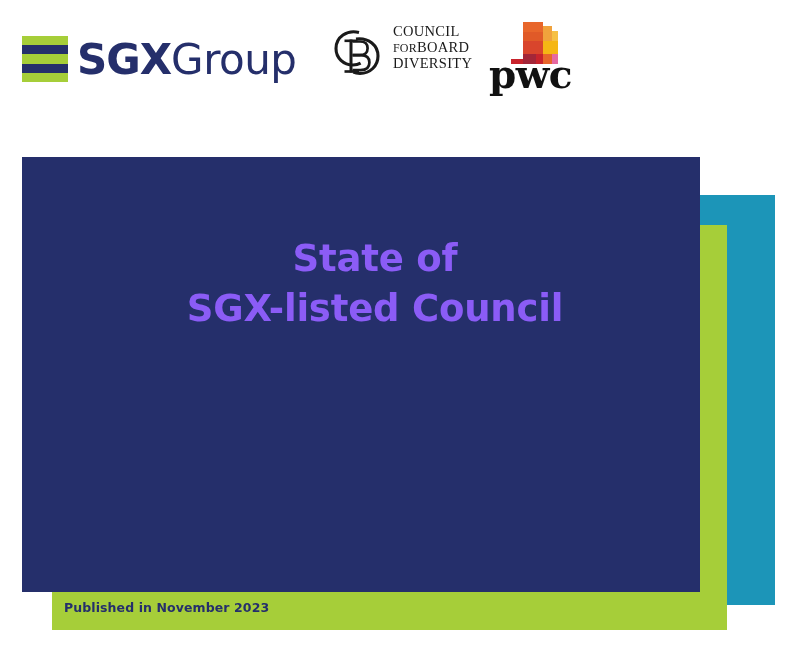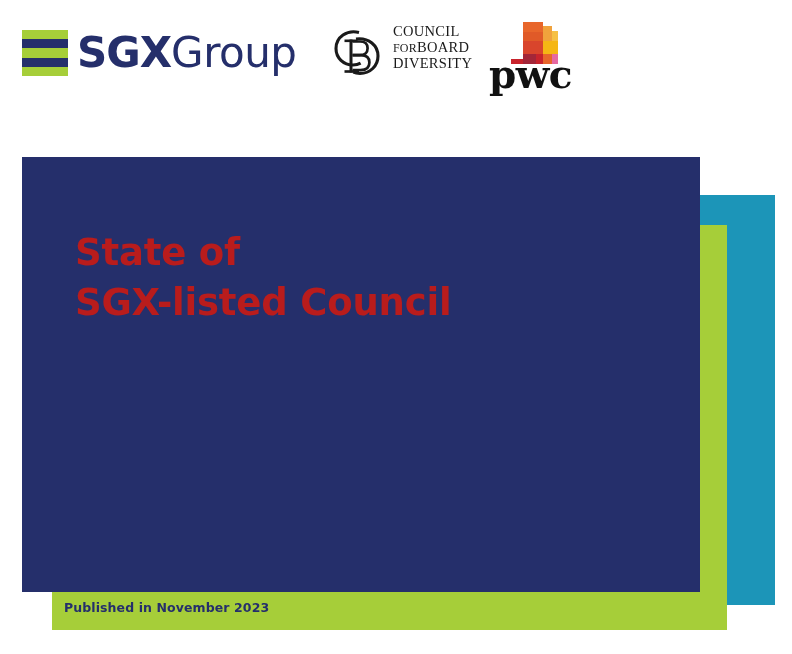--- a/index.html
+++ b/index.html
@@ -26,21 +26,21 @@
     width: 792px;
     height: 110px;
   }
 
   
   .sgx-logo {
     position: absolute;
     left: 22px;
     top: 24px;
     display: flex;
-    align-items: center;
+    align-items: flex-end;
     height: 58px;
   }
   .sgx-mark {
     width: 46px;
     height: 46px;
     display: flex;
     flex-direction: column;
     margin-right: 9px;
   }
   .sgx-mark span { display: block; width: 100%; }
@@ -114,28 +114,29 @@
 
   
   .panel { position: absolute; }
   .panel-teal  { left: 700px; top: 195px; width: 75px;  height: 410px; background: #1C95B8; }
   .panel-green { left: 52px;  top: 225px; width: 675px; height: 405px; background: #A6CE39; }
   .panel-navy  { left: 22px;  top: 157px; width: 678px; height: 435px; background: #252F6B; }
 
   .cover-title {
     position: absolute;
     left: 75px;
-    top: 228px;
+    top: 234px;
     width: 600px;
-    color: #b91c1c;
+    color: #8b5cf6;
     font-family: "DejaVu Sans", sans-serif;
     font-weight: 700;
     font-size: 37px;
     line-height: 50px;
     letter-spacing: -0.2px;
+    text-align: center;
   }
   .cover-title div { white-space: nowrap; }
 
   .published {
     position: absolute;
     left: 64px;
     top: 600px;
     color: #252F6B;
     font-family: "DejaVu Sans", sans-serif;
     font-weight: 700;

